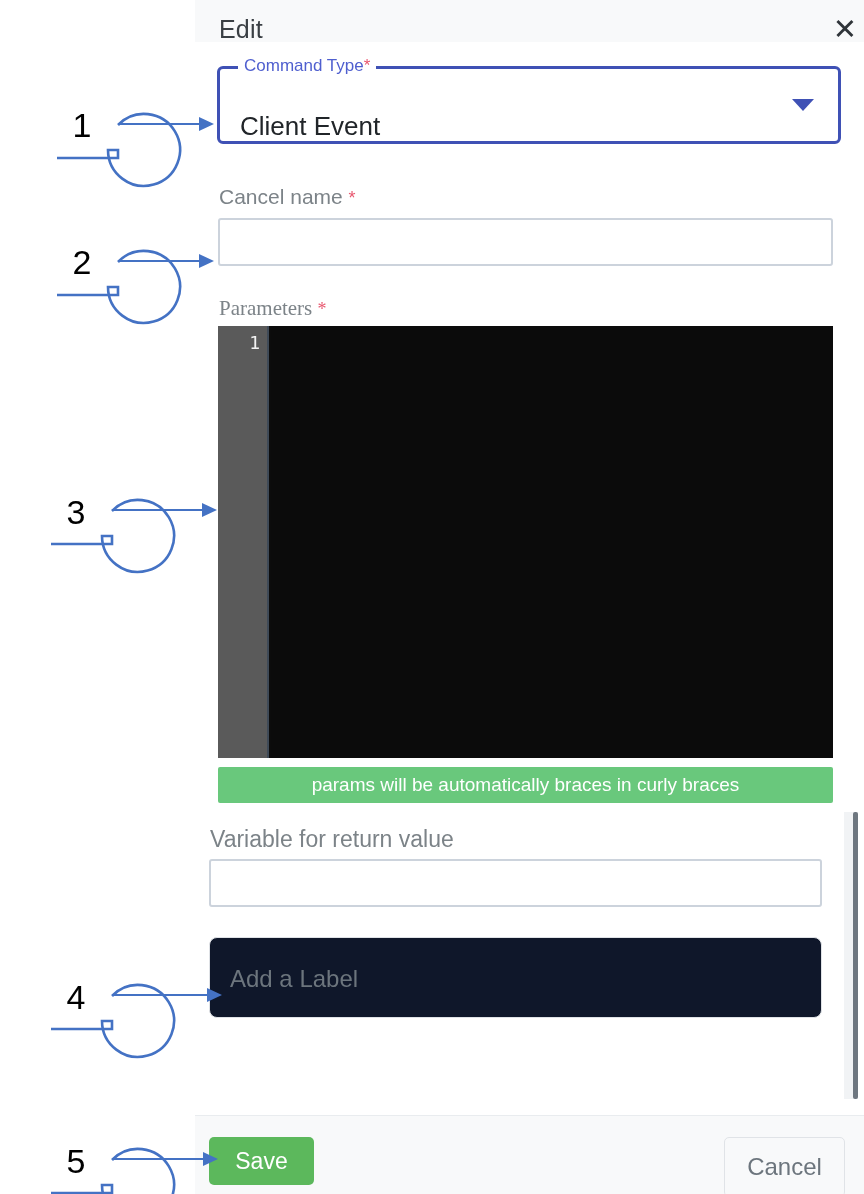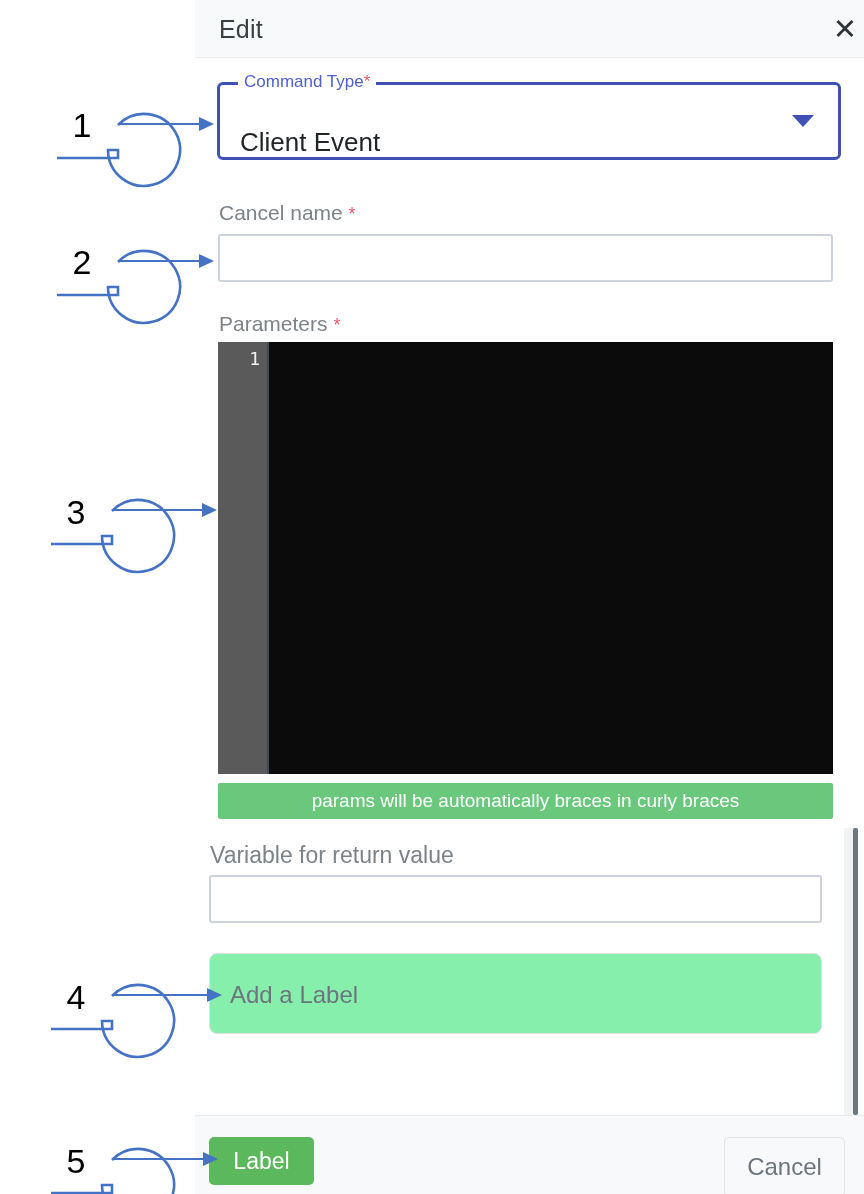--- a/index.html
+++ b/index.html
@@ -77,21 +77,21 @@
     color: #2f3439;
     text-align: center;
     cursor: pointer;
     font-family: "DejaVu Sans", sans-serif;
   }
 
   
   #modal-body {
     position: absolute;
     left: 0;
-    top: 58px;
+    top: 42px;
     width: 669px;
     height: 1057px;
     background: #ffffff;
   }
 
   
   .field-outlined {
     position: absolute;
     left: 22px;
     top: 24px;
@@ -200,21 +200,21 @@
 
   
   #label-box {
     position: absolute;
     left: 14px;
     top: 895px;
     width: 613px;
     height: 81px;
     border: 1px solid #dfe2e6;
     border-radius: 8px;
-    background: #86efac;
+    background: #0f172a;
     box-sizing: border-box;
   }
   #label-box-text {
     position: absolute;
     left: 20px;
     top: 27px;
     font-size: 24px;
     color: #6c757d;
   }
 
@@ -292,21 +292,21 @@
     <div class="field-outlined">
       <div class="legend"><span>Command Type</span><span class="req">*</span></div>
       <div class="select-value">Client Event</div>
       <div class="select-arrow"></div>
     </div>
 
     <div class="plain-label" style="left:24px; top:143px;"><span>Cancel name</span>
       <span class="req">*</span></div>
     <input class="boxed-input" id="event-name-input" style="left: 23px; top: 176px; width: 615px; height: 48px; padding: 0px 10px; font-size: 20px; color: rgb(33, 37, 41); font-family: &quot;Liberation Sans&quot;, sans-serif;" value="" placeholder="">
 
-    <div class="plain-label" style="left:24px; top:254px;"><span>Parameters</span>
+    <div class="plain-label" style="left:24px; top:254px;font-family:Liberation Serif, serif;"><span>Parameters</span>
       <span class="req">*</span></div>
 
     <div id="code-editor">
       <div id="code-gutter">
         <div id="code-linenum">1</div>
       </div>
       <div id="code-area"></div>
     </div>
 
     <div id="hint-bar">params will be automatically braces in curly braces</div>
@@ -316,21 +316,21 @@
 
     <div id="label-box">
       <div id="label-box-text">Add a Label</div>
     </div>
 
     <div id="scrollbar-track"></div>
     <div id="scrollbar-thumb"></div>
   </div>
 
   <div id="modal-footer">
-    <button id="save-button">Label</button>
+    <button id="save-button">Save</button>
     <button id="cancel-button">Cancel</button>
   </div>
 </div>
 
 <svg id="annotations" width="864" height="1194" viewBox="0 0 864 1194">
   <defs>
     <marker id="arrowhead" markerWidth="7" markerHeight="7" refX="6" refY="3.2" orient="auto" markerUnits="strokeWidth">
       <path d="M0,0 L7,3.2 L0,6.4 z" fill="#4472c4"></path>
     </marker>
   </defs>

